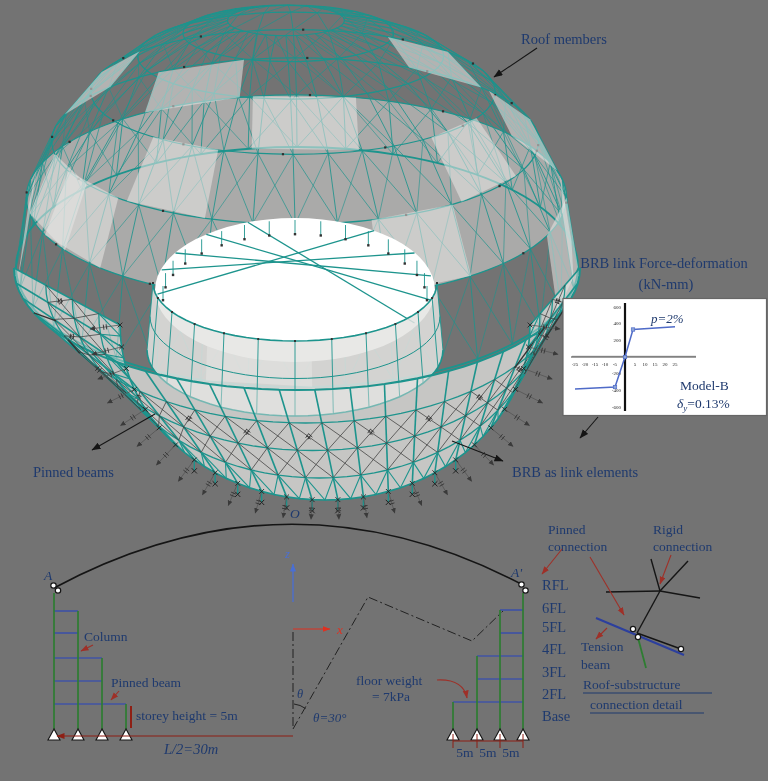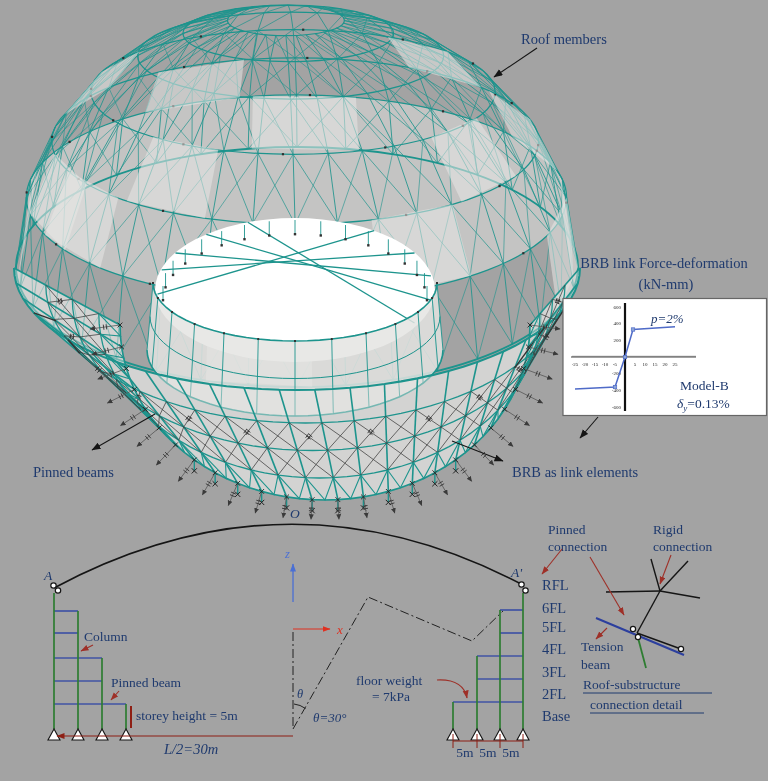--- a/index.html
+++ b/index.html
@@ -1,16 +1,16 @@
 <!DOCTYPE html>
 <html><head>
 <meta charset="utf-8">
 <style>
   html,body{margin:0;padding:0;background:#fff;}
-  #fig-wrap{width:768px;height:781px;position:relative;background:#a3a3a3;overflow:hidden;}
+  #fig-wrap{width:768px;height:781px;position:relative;background:#737373;overflow:hidden;}
   svg{display:block;}
   text{font-family:"Liberation Serif","DejaVu Serif",serif;}
   .lbl{fill:#1f3a6e;}
   .it{font-style:italic;}
   .s12{font-size:12.5px;} .s13{font-size:13px;} .s135{font-size:13.5px;} .s14{font-size:14.5px;}
 </style>
 </head>
 <body>
 
 <div id="fig-wrap">

